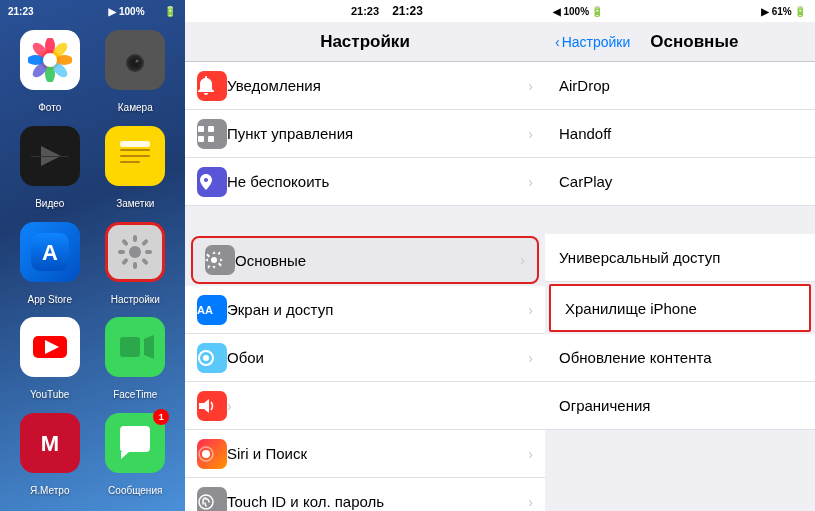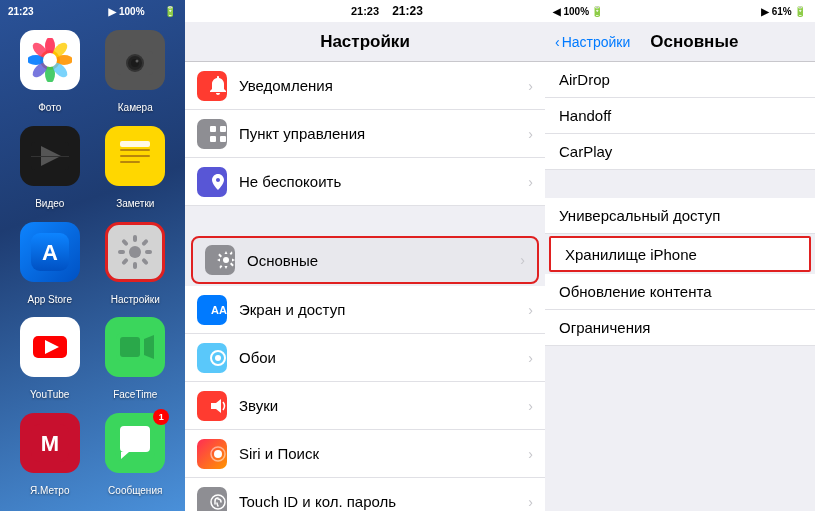--- a/index.html
+++ b/index.html
@@ -171,22 +171,21 @@
       border-radius: 8px;
       margin: 2px 6px;
     }
 
     .settings-item-icon {
       width: 30px;
       height: 30px;
       border-radius: 7px;
       display: flex;
       align-items: center;
-      justify-content: flex-end;
-      margin-right: 12px;
+      justify-content: flex-start;
       font-size: 16px;
       flex-shrink: 0;
     }
 
     .settings-item-text {
       flex: 1;
       font-size: 15px;
       color: #000;
     }
 
@@ -246,21 +245,21 @@
       margin-left: 20px;
     }
 
     .detail-list {
       flex: 1;
       overflow: hidden;
     }
 
     .detail-item {
       background: white;
-      height: 36px;
+      height: 48px;
       display: flex;
       align-items: center;
       padding: 0 14px;
       border-bottom: 1px solid #e0e0e5;
       cursor: pointer;
       font-size: 15px;
       color: #000;
     }
 
     .detail-item.highlighted-red {
@@ -512,21 +511,20 @@
         <span class="settings-item-text">Обои</span>
         <span class="settings-chevron">›</span>
       </div>
       <div class="settings-item">
         <div class="settings-item-icon icon-red">
           <svg width="18" height="18" viewBox="0 0 18 18" fill="white">
             <polygon points="2,6 7,6 12,2 12,16 7,12 2,12"></polygon>
             <path d="M14 5 Q17 9 14 13" stroke="white" stroke-width="1.5" fill="none"></path>
           </svg>
         </div>
-        <span class="settings-item-text">Звуки</span>
         <span class="settings-chevron">›</span>
       </div>
       <div class="settings-item">
         <div class="settings-item-icon" style="background: linear-gradient(135deg, #ff2d55, #ff9500);">
           <svg width="18" height="18" viewBox="0 0 18 18" fill="white">
             <circle cx="9" cy="9" r="4" fill="white"></circle>
             <circle cx="9" cy="9" r="7" stroke="white" stroke-width="1.5" fill="none" opacity="0.5"></circle>
           </svg>
         </div>
         <span class="settings-item-text">Siri и Поиск</span>

